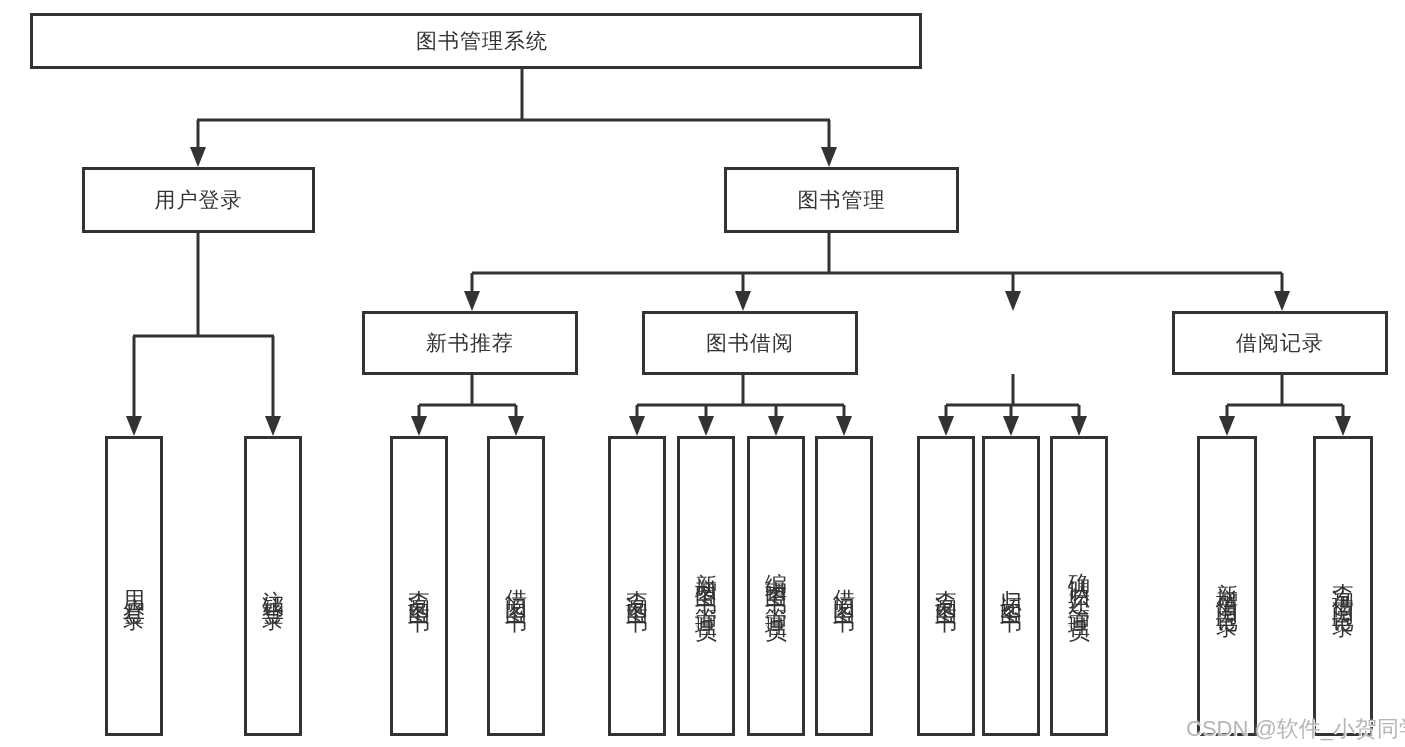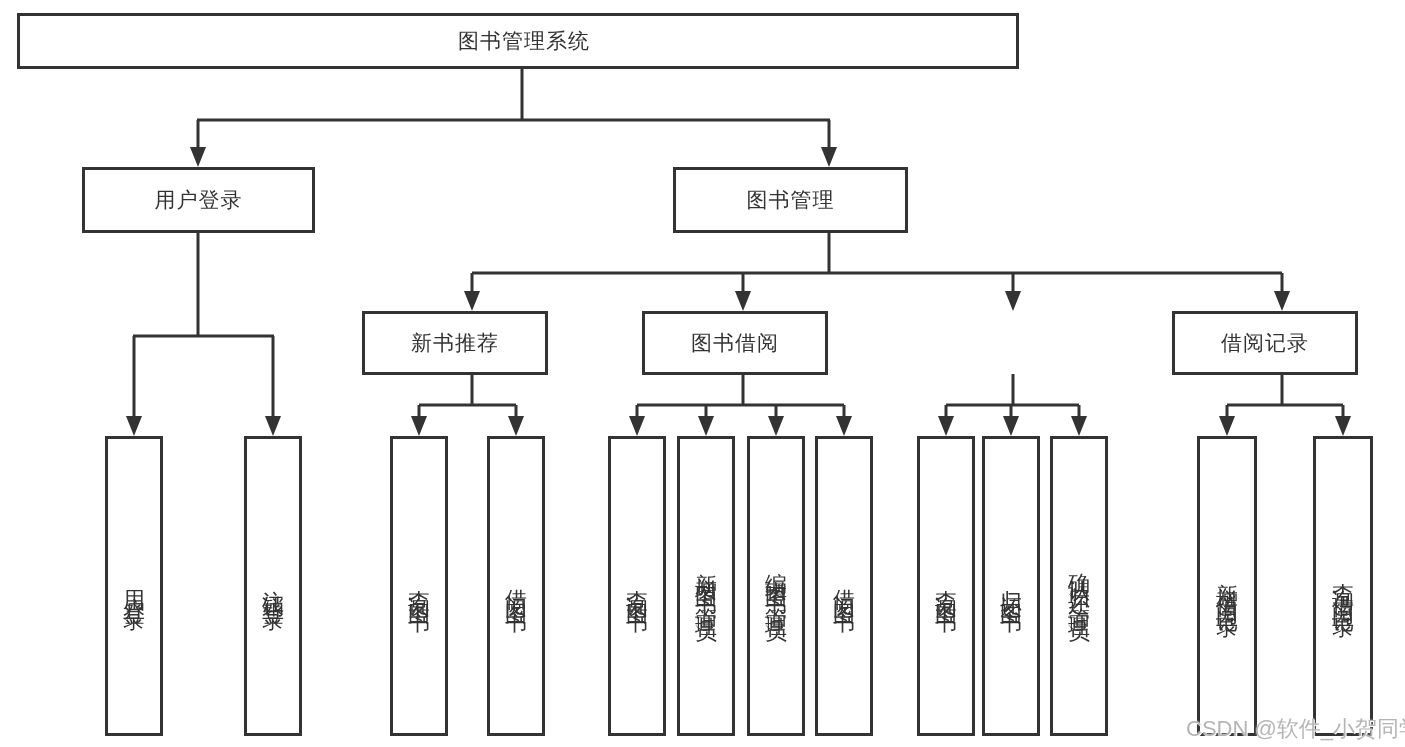--- a/index.html
+++ b/index.html
@@ -37,25 +37,25 @@
     justify-content: center;
     text-align: center;
   }
   .h { font-size: 21px; letter-spacing: 1px; }
   .v {
     writing-mode: vertical-rl;
     font-size: 22px;
     letter-spacing: 7px;
   }
   
-  .root        { left: 17px;   top: 13px;  width: 1002px; height: 56px; padding-left: 12px; }
+  .root        { left: 30px;   top: 13px;  width: 892px; height: 56px; padding-left: 12px; }
   .lvl2        { top: 167px; height: 66px; }
   .user-login  { left: 82px;  width: 233px; }
-  .book-mgmt   { left: 673px; width: 235px; }
-  .lvl3        { top: 311px; height: 64px; width: 186px; }
+  .book-mgmt   { left: 724px; width: 235px; }
+  .lvl3        { top: 311px; height: 64px; width: 216px; }
   .new-books   { left: 362px; }
   .borrowing   { left: 633px; margin-left: 9px; }
   .current     { left: 903px; }
   .records     { left: 1172px; }
   .leaf        { top: 436px; height: 300px; width: 58px; }
   .a1 { left: 105px; }  .a2 { left: 244px; }
   .b1 { left: 390px; }  .b2 { left: 487px; }
   .c1 { left: 608px; }  .c2 { left: 677px; } .c3 { left: 747px; } .c4 { left: 815px; }
   .d1 { left: 917px; }  .d2 { left: 982px; } .d3 { left: 1050px; }
   .e1 { left: 1197px; width: 60px; } .e2 { left: 1313px; width: 60px; }

